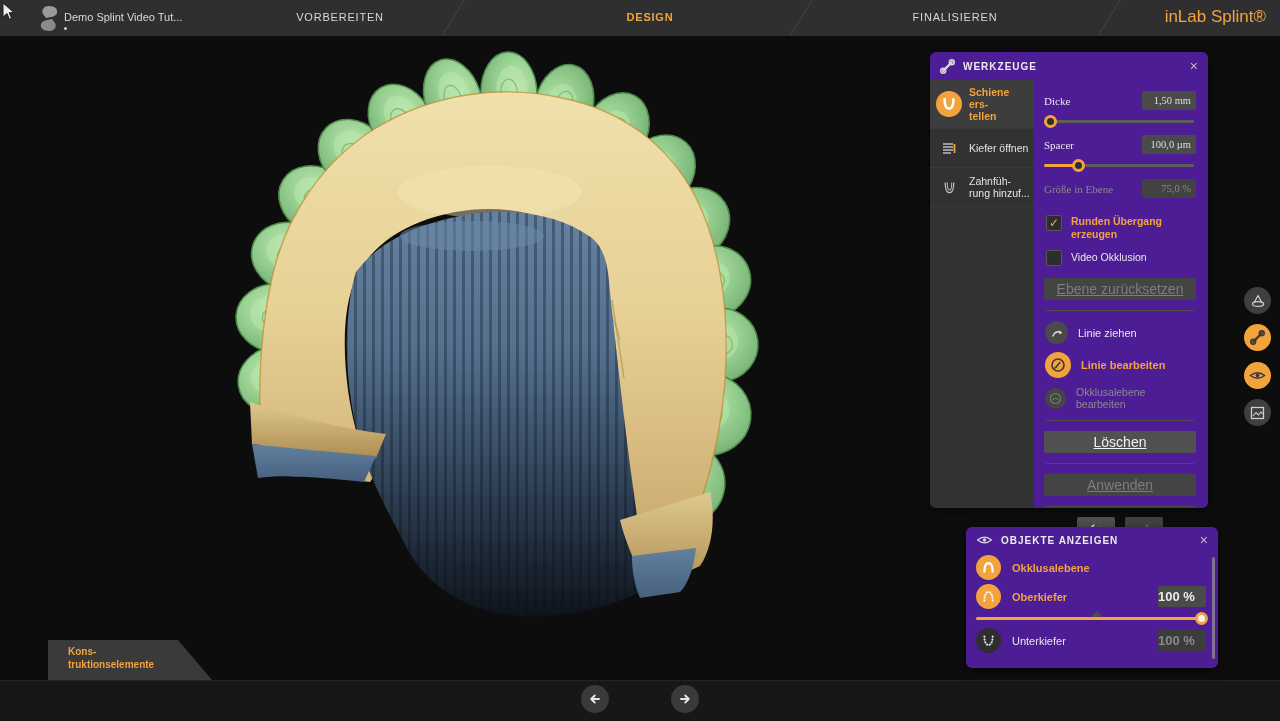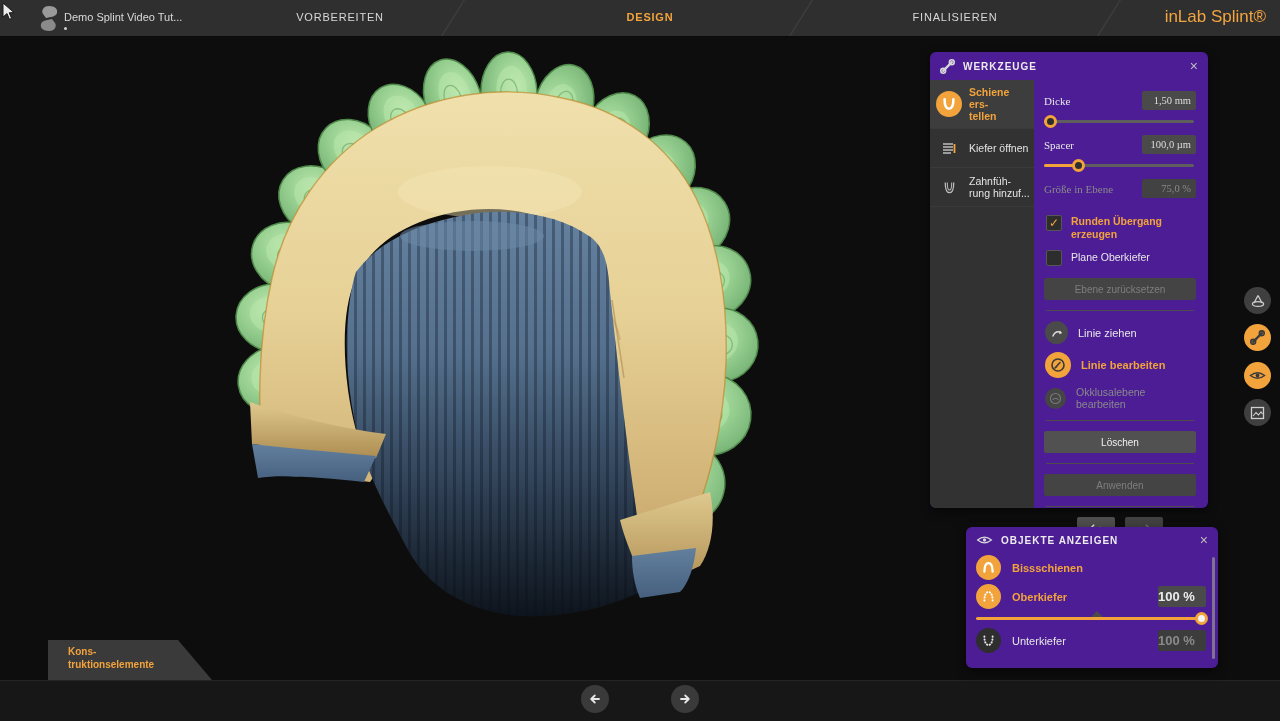--- a/index.html
+++ b/index.html
@@ -52,22 +52,22 @@
   .vbox.dis{background:#424242;color:#8A8A8A;}
   .t-slider{position:relative;height:3px;background:#5E5E5E;border-radius:2px;margin:9px 2px 11px 0;}
   .t-slider .fill{position:absolute;left:0;top:0;height:3px;background:#F2A33C;border-radius:2px;}
   .knob{position:absolute;top:-5px;width:7px;height:7px;border:3px solid #F2A33C;border-radius:50%;background:#2E2E2E;}
   .t-check{display:flex;gap:9px;margin:9px 0 0 2px;align-items:flex-start;}
   .cbox{width:14px;height:14px;background:#2D2D2D;border:1px solid #565656;border-radius:2px;flex:none;
         display:flex;align-items:center;justify-content:center;font-size:12px;color:#F2A33C;line-height:12px;}
   .clabel{font-size:10.5px;line-height:13px;color:#E8E8E8;}
   .clabel span{display:block;}
   .clabel.orange{color:#F2A33C;font-weight:bold;}
-  .t-btn{width:100%;height:22px;border-radius:2px;font-size:10px;display:flex;align-items:center;
-         justify-content:center;box-sizing:border-box;}
+  .t-btn{width:100%;height:22px;border-radius:2px;font-size:14px;display:flex;align-items:center;
+         justify-content:center;box-sizing:border-box;text-decoration:underline;}
   .t-btn.dis{background:#444444;color:#7E7E7E;}
   .t-btn.en{background:#515151;color:#F0F0F0;}
   .t-div{height:1px;background:#4C4C4C;margin:10px 2px;}
   .t-line{display:flex;align-items:center;gap:10px;margin:8px 0 8px 1px;}
   .t-line .llbl{font-size:11px;color:#E8E8E8;}
   .t-line.active .llbl{color:#F2A33C;font-weight:bold;}
   .t-line.dis .llbl{color:#8A8A8A;font-size:10.5px;}
   .licon{border-radius:50%;flex:none;display:flex;align-items:center;justify-content:center;}
   .licon.n{width:23px;height:23px;background:#4A4A4A;}
   .licon.a{width:26px;height:26px;background:#F2A33C;}
@@ -381,21 +381,21 @@
             <span>✓</span>
           </span>
         <span class="clabel orange">
             <span>Runden Übergang</span>
             <span>erzeugen</span>
           </span>
       </div>
       <div class="t-check">
         <span class="cbox"></span>
         <span class="clabel" style="padding-top:1px">
-            <span>Plane Oberkiefer</span>
+            <span>Video Okklusion</span>
           </span>
       </div>
       <div class="t-btn dis" style="margin:12px 0 2px">Ebene zurücksetzen</div>
       <div class="t-div"></div>
       <div class="t-line">
         <span class="licon n">
           <svg width="14" height="14" viewBox="0 0 16 16">
             <path d="M3,12 Q6,5 12,7" stroke="#E0E0E0" stroke-width="1.5" fill="none"></path>
             <path d="M11,5 L14,8 L10.5,9.5 Z" fill="#E0E0E0"></path>
           </svg>
@@ -477,21 +477,21 @@
     </svg>
     <span class="p-title">OBJEKTE ANZEIGEN</span>
     <span class="p-close">×</span>
   </div>
   <div class="o-row">
     <span class="oicon orange">
       <svg width="15" height="15" viewBox="0 0 20 20">
           <path d="M4.5,15.5 C4.5,7.5 7,4 10,4 C13,4 15.5,7.5 15.5,15.5" stroke="#fff" stroke-width="3" fill="none" stroke-linecap="round"></path>
         </svg>
     </span>
-    <span class="olbl">Bissschienen</span>
+    <span class="olbl">Okklusalebene</span>
   </div>
   <div class="o-row">
     <span class="oicon orange">
       <svg width="15" height="15" viewBox="0 0 20 20">
           <path d="M4.5,15.5 C4.5,7.5 7,4 10,4 C13,4 15.5,7.5 15.5,15.5" stroke="#fff" stroke-width="2.6" fill="none" stroke-linecap="round" stroke-dasharray="0.5,3.4"></path>
         </svg>
     </span>
     <span class="olbl">Oberkiefer</span>
     <span class="o-val">100 %</span>
   </div>

